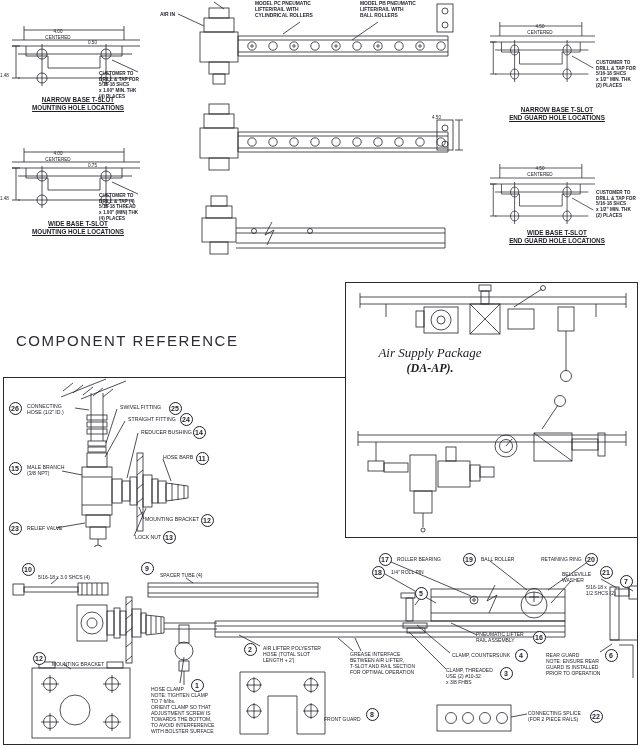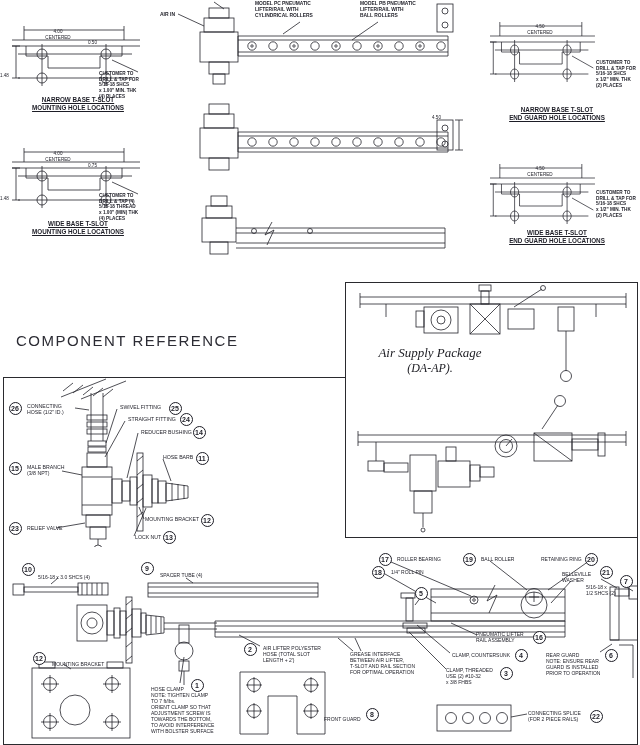--- a/index.html
+++ b/index.html
@@ -7,21 +7,21 @@
          font-family:"Liberation Sans",sans-serif;color:#1d1d26;}
   svg line,svg path,svg rect,svg circle,svg ellipse{stroke:#23232b;stroke-width:.8;fill:none;}
   .heading{position:absolute;left:4px;top:332px;font-size:15px;font-weight:normal;
            letter-spacing:1.5px;color:#2c2c34;z-index:4;margin-left:12px;}
   .bigbox{position:absolute;left:3px;top:377px;width:633px;height:366px;
           border:1.5px solid #2a2a2e;background:#fff;z-index:1;}
   .airbox{position:absolute;left:345px;top:282px;width:291px;height:254px;
           border:1.4px solid #2a2a2e;background:#fff;z-index:3;}
   .aircap{position:absolute;left:14px;top:62px;width:140px;text-align:center;
           font-family:"Liberation Serif",serif;font-style:italic;font-size:13px;color:#1c1c22;}
-  .aircap .l2{font-size:12px;}
+  .aircap .l2{font-size:12px;font-weight:bold;}
   .layer{position:absolute;left:0;top:0;z-index:2;}
   #annot{position:absolute;left:0;top:0;width:640px;height:745px;z-index:4;pointer-events:none;}
   .callout{position:absolute;width:13px;height:13px;border:1.1px solid #1d1d26;border-radius:50%;
            display:flex;align-items:center;justify-content:center;font-size:7px;font-weight:bold;
            background:#fff;box-sizing:border-box;}
   .lbl{position:absolute;line-height:1.2;color:#1d1d26;}
   .lbl div{white-space:nowrap;}
 </style>
 </head>
 <body>

